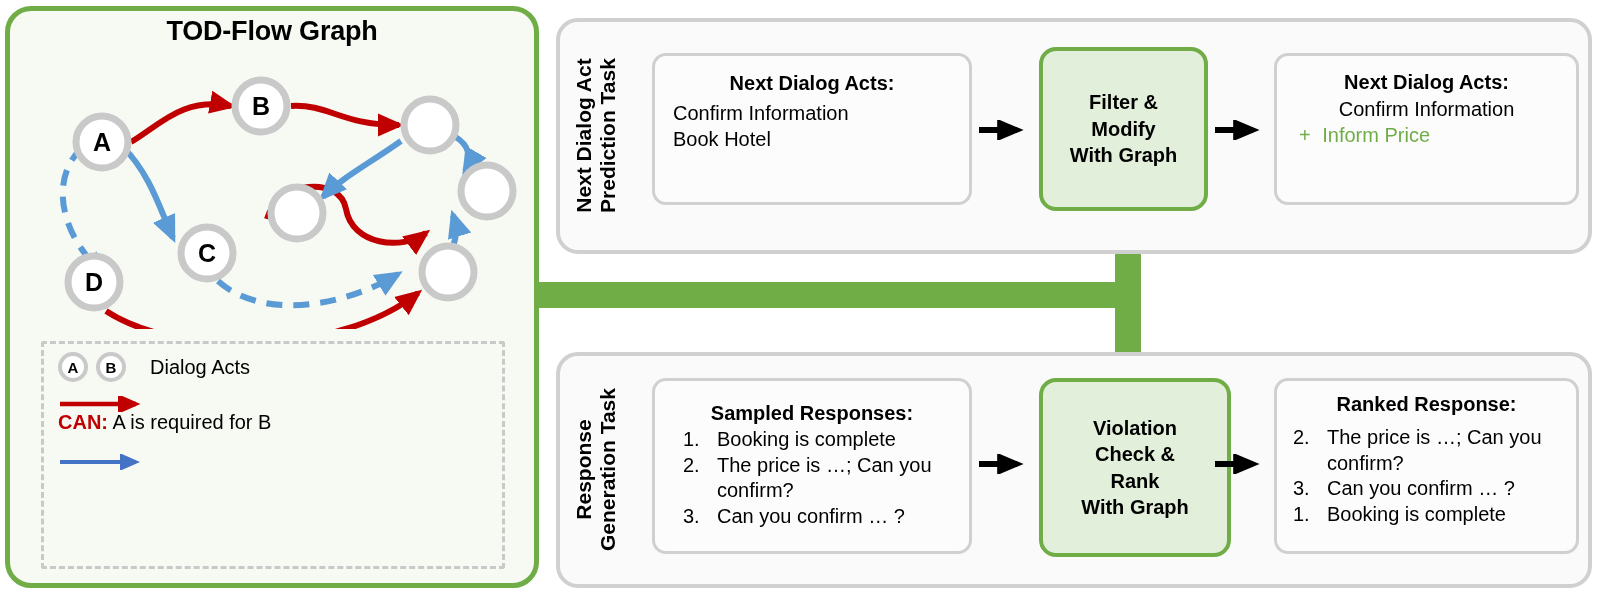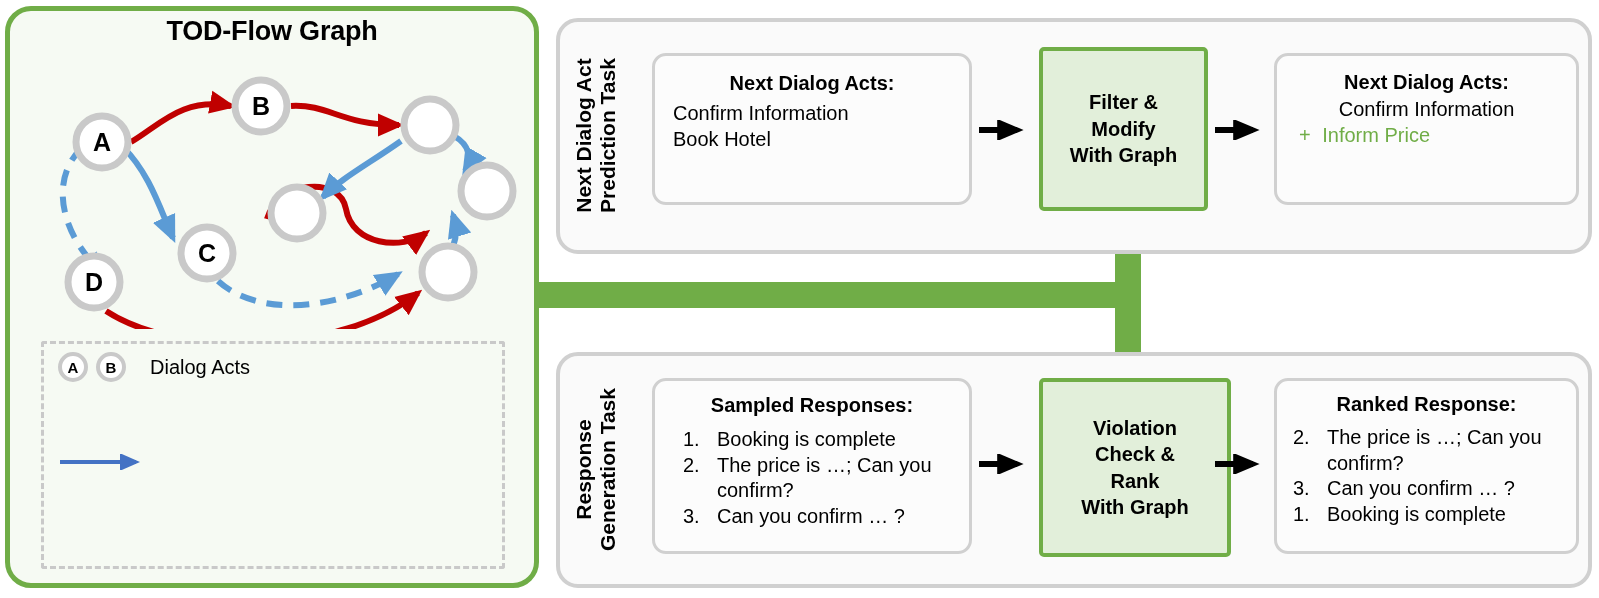--- a/index.html
+++ b/index.html
@@ -56,21 +56,21 @@
 
   .io-box{
     position:absolute;background:#FCFCFC;border:3px solid #D0D0D0;
     border-radius:14px;box-sizing:border-box;
   }
   .io-title{font-size:20px;font-weight:bold;color:#000;text-align:center;line-height:1.2;}
   .io-line{font-size:20px;color:#000;line-height:1.28;white-space:nowrap;}
 
   .proc-box{
     position:absolute;background:#E2EFDA;border:4px solid #70AD47;
-    border-radius:5px;box-sizing:border-box;
+    border-radius:17px;box-sizing:border-box;
     display:flex;align-items:center;justify-content:center;
     font-size:20px;font-weight:bold;color:#000;text-align:center;line-height:1.32;
   }
 
   .blk-arrow{position:absolute;}
 
   
   .strike{color:#C00000;text-decoration:line-through;}
   .minus{color:#C00000;}
   .plus{color:#70AD47;}
@@ -137,20 +137,31 @@
   </svg>
 
   <div id="legend">
 
     <div id="legend-row-nodes">
       <div class="legend-node">A</div>
       <div class="legend-node">B</div>
       <div id="legend-nodes-label">Dialog Acts</div>
     </div>
 
+    <div class="legend-block" style="top:52px;">
+      <svg class="legend-arrow-svg" width="100" height="16" viewBox="0 0 100 16">
+        <defs>
+            <marker id="lg-red" viewBox="0 0 10 10" refX="8" refY="5" markerWidth="5" markerHeight="5" orient="auto">
+          <path d="M 0 0.6 L 10 5 L 0 9.4 z" fill="#C00000"></path>
+            </marker>
+          </defs>
+        <line x1="2" y1="8" x2="78" y2="8" stroke="#C00000" stroke-width="4.5" marker-end="url(#lg-red)"></line>
+      </svg>
+      <div class="legend-text"><span class="lbl-can">CAN:</span><span> A is required for B</span></div>
+    </div>
 
     <div class="legend-block" style="top:110px;">
       <svg class="legend-arrow-svg" width="100" height="16" viewBox="0 0 100 16">
         <defs>
             <marker id="lg-blue" viewBox="0 0 10 10" refX="8" refY="5" markerWidth="5" markerHeight="5" orient="auto">
           <path d="M 0 0.6 L 10 5 L 0 9.4 z" fill="#4472C4"></path>
             </marker>
           </defs>
         <line x1="2" y1="8" x2="78" y2="8" stroke="#4472C4" stroke-width="4" marker-end="url(#lg-blue)"></line>
       </svg>
@@ -221,21 +232,21 @@
 
 <div id="panel-bottom" class="task-panel">
   <div class="panel-vlabel">
     <div class="panel-vlabel-inner">
       <span>Response</span><br>
       <span>Generation Task</span>
     </div>
   </div>
 
   <div class="io-box" style="left:92px;top:22px;width:320px;height:176px;">
-    <div class="io-title" style="margin-top:12px;">Sampled Responses:</div>
+    <div class="io-title" style="margin-top:20px;">Sampled Responses:</div>
     <div class="num-list" style="left:28px;top:46px;">
       <div class="num-row">
         <span class="num-idx">1.</span>
         <span class="num-txt">Booking is complete</span>
       </div>
       <div class="num-row">
         <span class="num-idx">2.</span>
         <span class="num-txt wrap">The price is …; Can you confirm?</span>
       </div>
       <div class="num-row">

